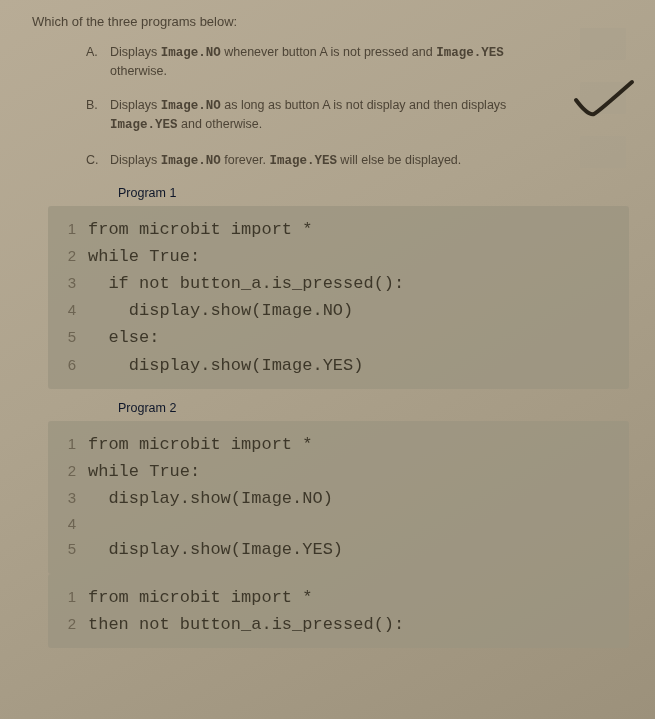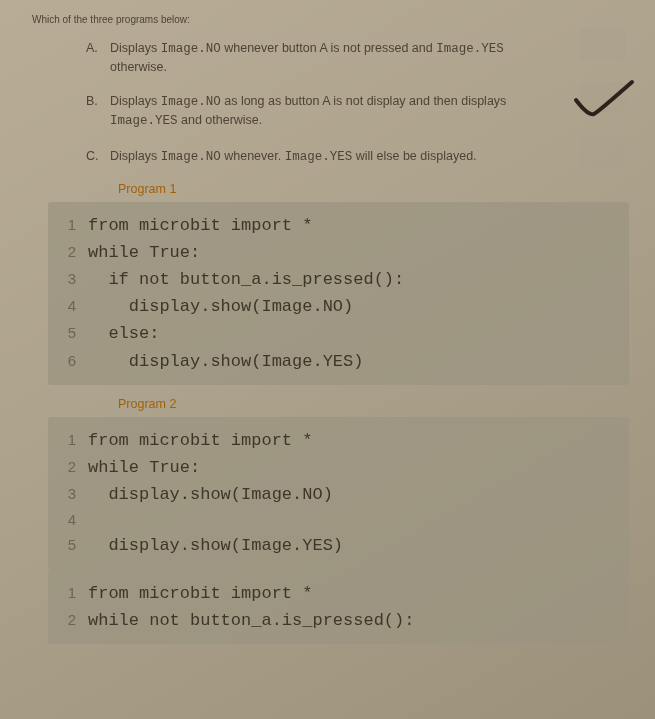--- a/index.html
+++ b/index.html
@@ -10,21 +10,21 @@
     overflow: hidden;
     font-family: Arial, Helvetica, sans-serif;
     background: linear-gradient(150deg, #b8ac96 0%, #aea38d 40%, #9c917b 100%);
     color: #4d4436;
   }
   .page {
     padding: 14px 8px 0 8px;
     box-sizing: border-box;
   }
   .question {
-    font-size: 10px;
+    font-size: 13px;
     margin: 0 0 14px 24px;
   }
   .options {
     margin-left: 78px;
     margin-right: 110px;
   }
   .option-row {
     display: flex;
     margin-bottom: 16px;
     font-size: 12.5px;
@@ -33,21 +33,21 @@
   }
   .option-letter {
     width: 24px;
     flex: 0 0 24px;
   }
   .option-text {
     flex: 1;
   }
   .mono {
     font-family: "Courier New", Courier, monospace;
-    font-weight: normal;
+    font-weight: bold;
     font-size: 12.5px;
   }
   .check-col {
     position: absolute;
     left: 580px;
     top: 28px;
     width: 60px;
   }
   .grade-box {
     width: 46px;
@@ -58,21 +58,21 @@
     position: relative;
   }
   .grade-box.sel svg {
     position: absolute;
     left: -10px;
     top: -6px;
   }
   .prog-label {
     font-size: 12.5px;
     margin: 12px 0 6px 110px;
-    color: #a16207;
+    color: #0f172a;
   }
   .code-block {
     margin: 0 18px 0 40px;
     background: rgba(155,148,128,0.75);
     padding: 10px 0 10px 0;
     border-radius: 3px;
   }
   .code-line {
     display: flex;
     align-items: baseline;
@@ -116,21 +116,21 @@
       <div class="option-row">
         <div class="option-letter">A.</div>
         <div class="option-text"><span>Displays </span><span class="mono">Image.NO</span><span> whenever button A is not pressed and </span><span class="mono">Image.YES</span><span> otherwise.</span></div>
       </div>
       <div class="option-row">
         <div class="option-letter">B.</div>
         <div class="option-text"><span>Displays </span><span class="mono">Image.NO</span><span> as long as button A is not display and then displays </span><span class="mono">Image.YES</span><span> and otherwise.</span></div>
       </div>
       <div class="option-row">
         <div class="option-letter">C.</div>
-        <div class="option-text"><span>Displays </span><span class="mono">Image.NO</span><span> whenever. </span><span class="mono">Image.YES</span><span> will else be displayed.</span></div>
+        <div class="option-text"><span>Displays </span><span class="mono">Image.NO</span><span> forever. </span><span class="mono">Image.YES</span><span> will else be displayed.</span></div>
       </div>
     </div>
 
   <div class="programs">
       <div class="prog-label">Program 1</div>
       <div class="code-block">
         <div class="code-line">
           <span class="ln">1</span>
           <span class="code-text">from microbit import *</span>
         </div>
@@ -177,18 +177,18 @@
           <span class="code-text">  display.show(Image.YES)</span>
         </div>
       </div>
       <div class="code-block">
         <div class="code-line">
           <span class="ln">1</span>
           <span class="code-text">from microbit import *</span>
         </div>
         <div class="code-line">
           <span class="ln">2</span>
-          <span class="code-text">while not button_a.is_pressed():</span>
+          <span class="code-text">then not button_a.is_pressed():</span>
         </div>
       </div>
     </div>
 
 </div>
 
 </body></html>

